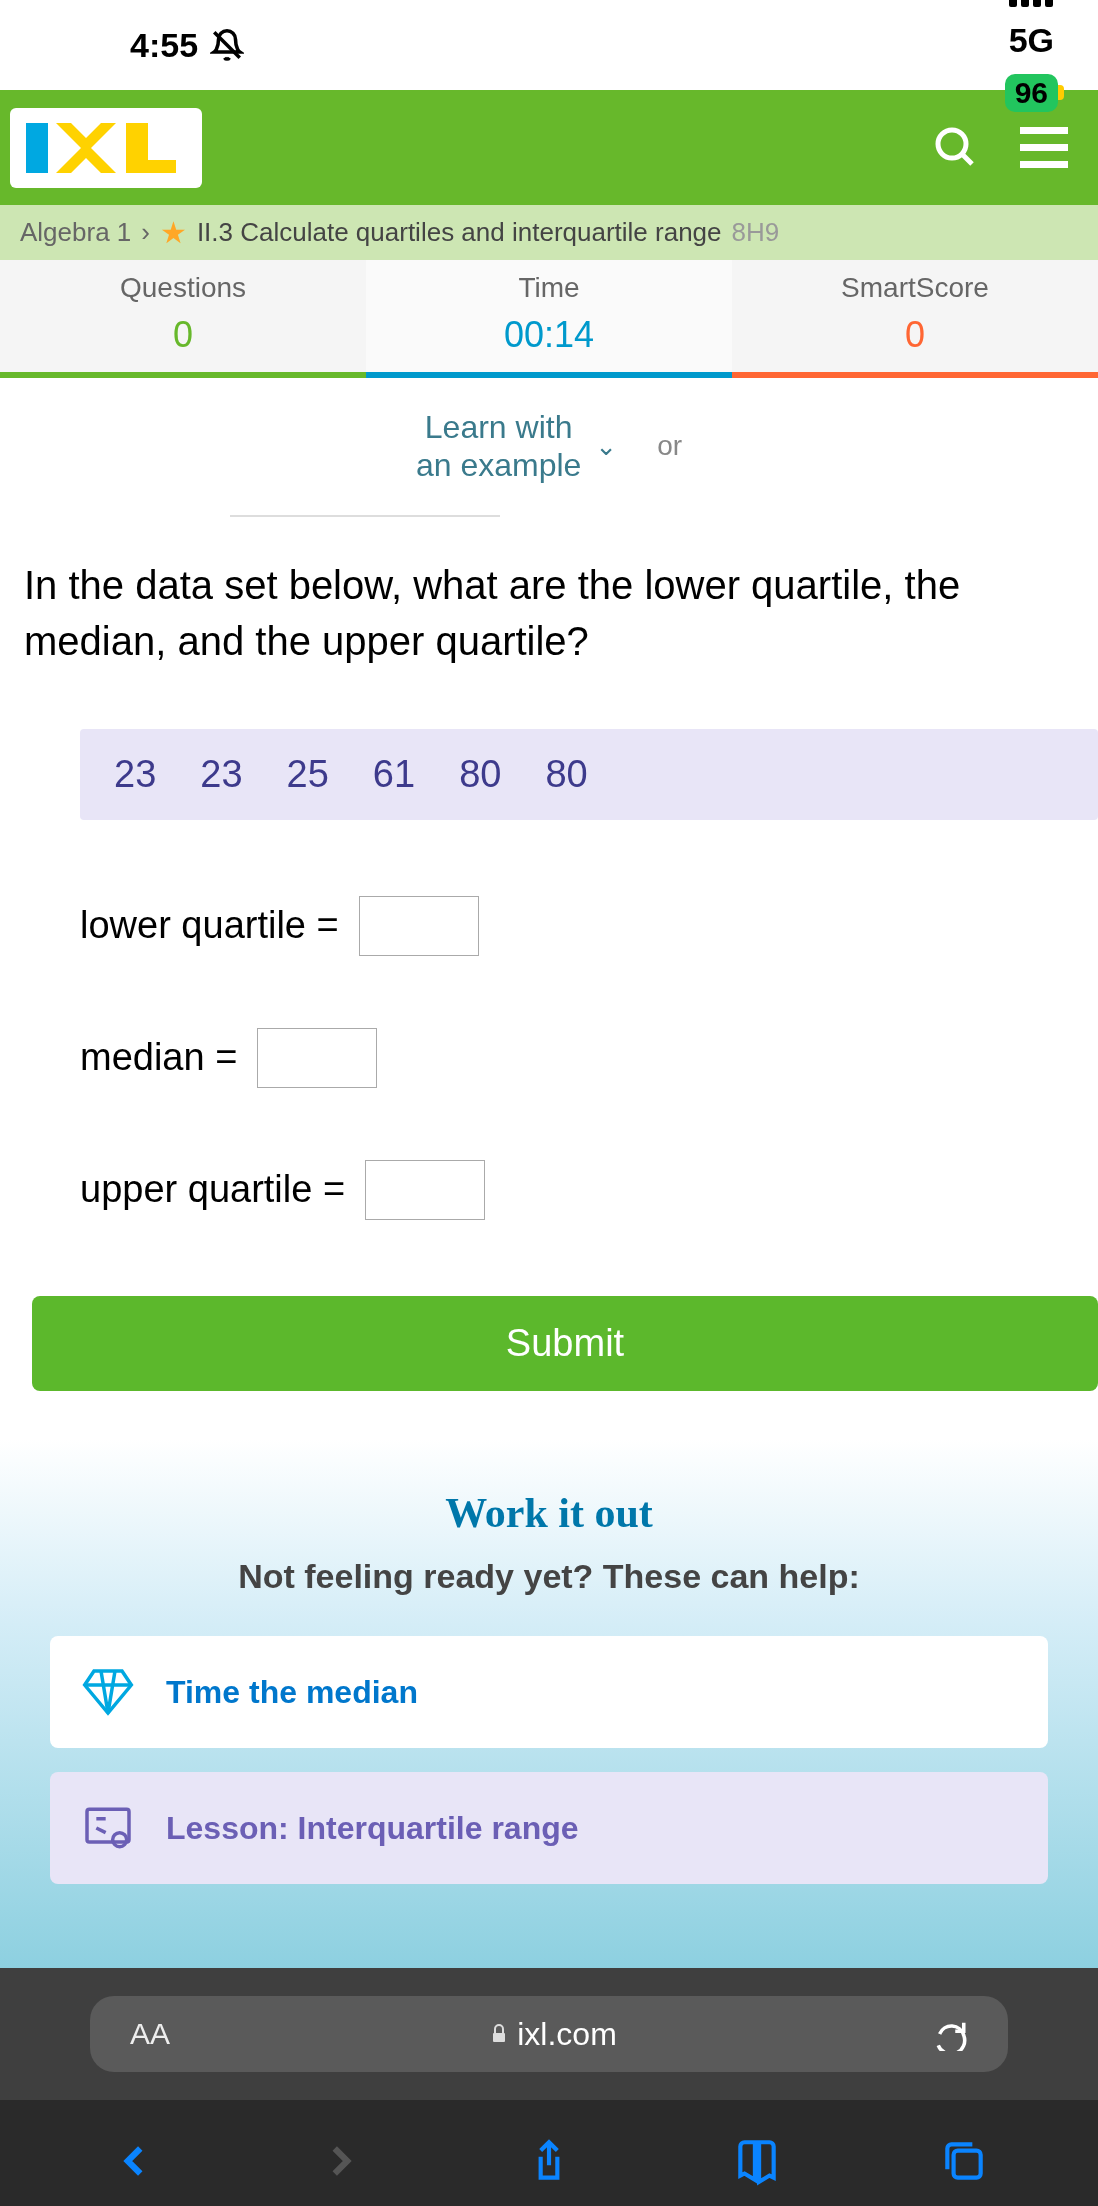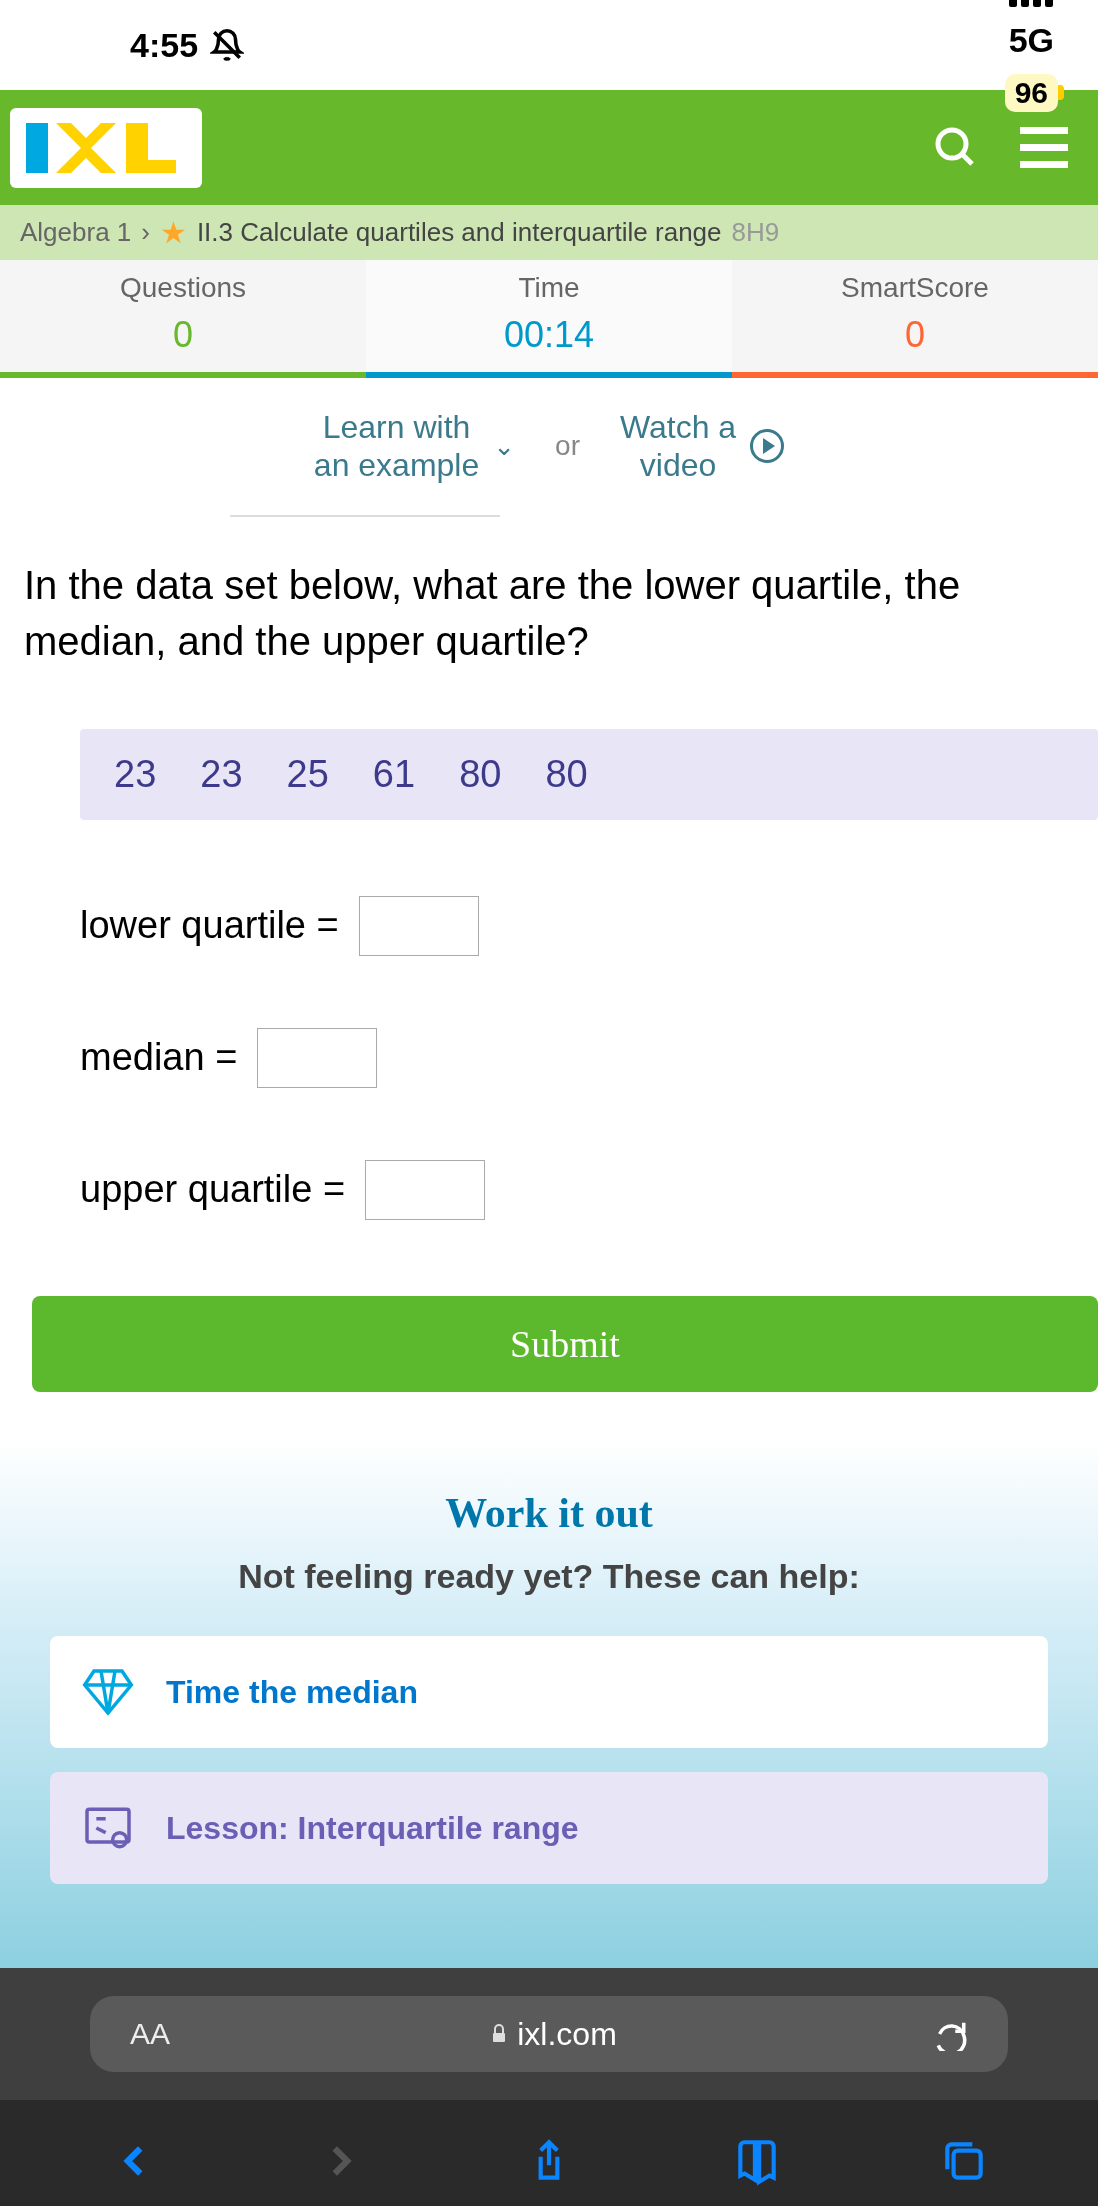--- a/index.html
+++ b/index.html
@@ -5,21 +5,21 @@
 * { margin: 0; padding: 0; box-sizing: border-box; }
 body { font-family: -apple-system, Helvetica, Arial, sans-serif; width: 1098px; height: 2206px; background: #fff; display: flex; flex-direction: column; }
 
 .status-bar { height: 90px; display: flex; align-items: center; justify-content: space-between; padding: 0 40px 0 130px; font-size: 34px; font-weight: 700; }
 .status-left { display: flex; align-items: center; gap: 12px; }
 .status-right { display: flex; align-items: center; gap: 14px; flex-direction: column; }
 .bell-off { width: 34px; height: 34px; }
 .signal-bars { display: flex; align-items: flex-end; gap: 4px; }
 .signal-bars span { width: 8px; background: #000; border-radius: 2px; }
 .signal-bars span:nth-child(1){height:10px;} .signal-bars span:nth-child(2){height:16px;} .signal-bars span:nth-child(3){height:22px;} .signal-bars span:nth-child(4){height:28px;}
-.battery { background: #fef9c3; border-radius: 10px; padding: 2px 10px; font-size: 30px; font-weight: 700; position: relative; }
+.battery { background: #22c55e; border-radius: 10px; padding: 2px 10px; font-size: 30px; font-weight: 700; position: relative; }
 .battery::after { content:""; position:absolute; right:-6px; top:30%; height:40%; width:6px; background:#ffcc00; border-radius:0 4px 4px 0; }
 
 .app-header { background:#67b82b; height:115px; display:flex; align-items:center; justify-content:space-between; padding:0 30px 0 10px; }
 .logo { background:#fff; padding:10px 16px; border-radius:6px; }
 .logo svg { display:block; }
 .header-icons { display:flex; align-items:center; gap:40px; }
 .ham { display:flex; flex-direction:column; gap:10px; }
 .ham span { width:48px; height:7px; background:#fff; }
 
 .breadcrumb { background:#cde6b3; height:55px; display:flex; align-items:center; padding:0 20px; font-size:26px; color:#666; gap:10px; }
@@ -44,21 +44,21 @@
 .chev{color:#3a7a8c;font-size:26px;}
 .play-circ{width:34px;height:34px;border:3px solid #3a7a8c;border-radius:50%;display:flex;align-items:center;justify-content:center;}
 .play-circ::after{content:"";border-left:12px solid #3a7a8c;border-top:8px solid transparent;border-bottom:8px solid transparent;margin-left:3px;}
 .underline{height:2px;background:#ddd;width:270px;margin:0 auto 0 230px;}
 
 .question{padding:40px 24px 30px;font-size:40px;line-height:1.4;}
 .dataset{margin:30px 0 40px 80px;background:#e8e5f7;padding:24px 34px;display:inline-flex;gap:44px;font-size:38px;color:#3d3a8c;border-radius:4px;}
 .ans-row{margin:36px 0 36px 80px;font-size:38px;display:flex;align-items:center;gap:20px;}
 .ans-input{width:120px;height:60px;border:1px solid #aaa;font-size:32px;padding:0 8px;}
 
-.submit{margin:40px 0 0 32px;background:#5cb82c;color:#fff;font-size:38px;padding:26px 64px;border:none;border-radius:8px;cursor:pointer;font-family:Liberation Serif, serif;}
+.submit{margin:40px 0 0 32px;background:#5cb82c;color:#fff;font-size:38px;padding:26px 64px;border:none;border-radius:8px;cursor:pointer;}
 
 .footer-area{margin-top:auto;background:linear-gradient(to bottom,#fff 0%,#d4edf7 35%,#8dd0e0 100%);padding:50px 0 60px;text-align:center;font-weight:bold;}
 .work-title{font-family:Georgia,serif;font-size:42px;color:#0077aa;margin-bottom:20px;}
 .work-sub{font-size:34px;color:#444;margin-bottom:40px;}
 .rec-card{background:#fff;margin:0 50px 24px;border-radius:8px;padding:28px 30px;display:flex;align-items:center;gap:30px;font-size:32px;text-align:left;}
 .rec-card.blue{color:#0077cc;}
 .rec-card.purple{background:#e8e5f7;color:#6b5fb5;}
 
 .browser-bar{background:#3f3f3f;padding:28px 0;}
 .url-pill{background:#5a5a5a;margin:0 90px;border-radius:24px;height:76px;display:flex;align-items:center;justify-content:space-between;padding:0 40px;color:#fff;font-size:32px;}
@@ -139,25 +139,20 @@
   </div>
 </div>
 
 <div class="help-row">
   <div class="help-item">
     <div class="help-text" style="white-space:pre-line;">Learn with
 an example</div>
     <span class="chev">⌄</span>
   </div>
   <span class="or">or</span>
-  <div class="help-item">
-    <div class="help-text" style="white-space:pre-line;">Watch a
-video</div>
-    <div class="play-circ"></div>
-  </div>
 </div>
 <div class="underline"></div>
 
 <div class="question">In the data set below, what are the lower quartile, the median, and the upper quartile?</div>
 
 <div class="dataset">
   <span>23</span>
   <span>23</span>
   <span>25</span>
   <span>61</span>

